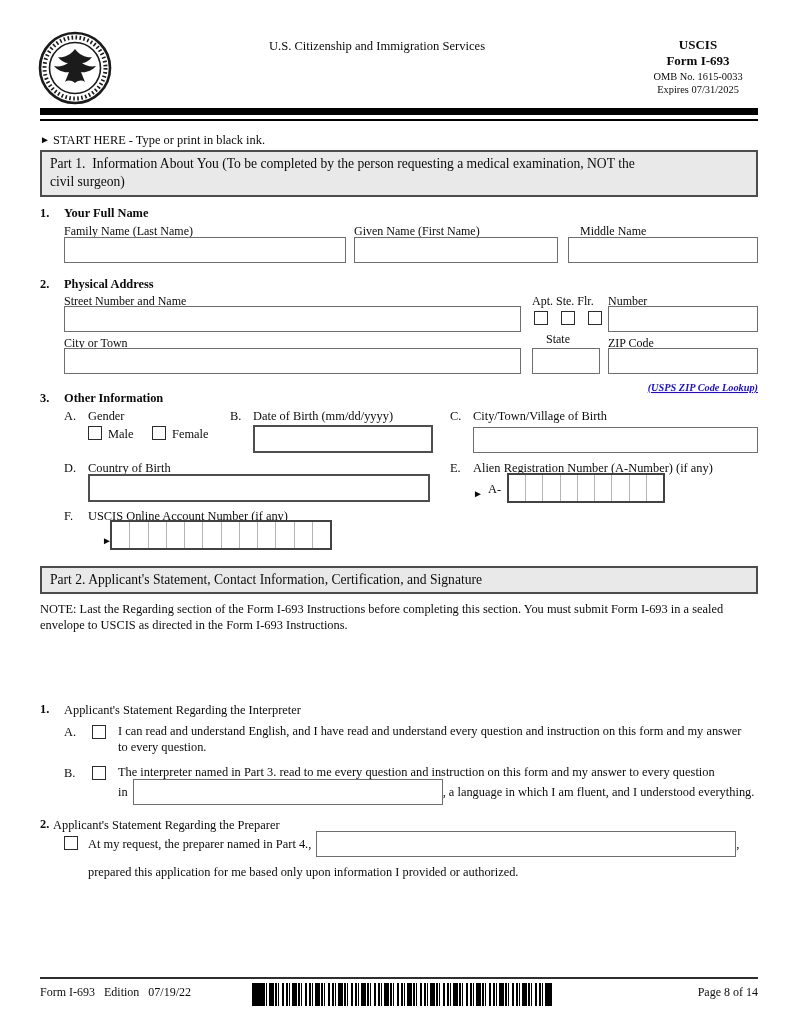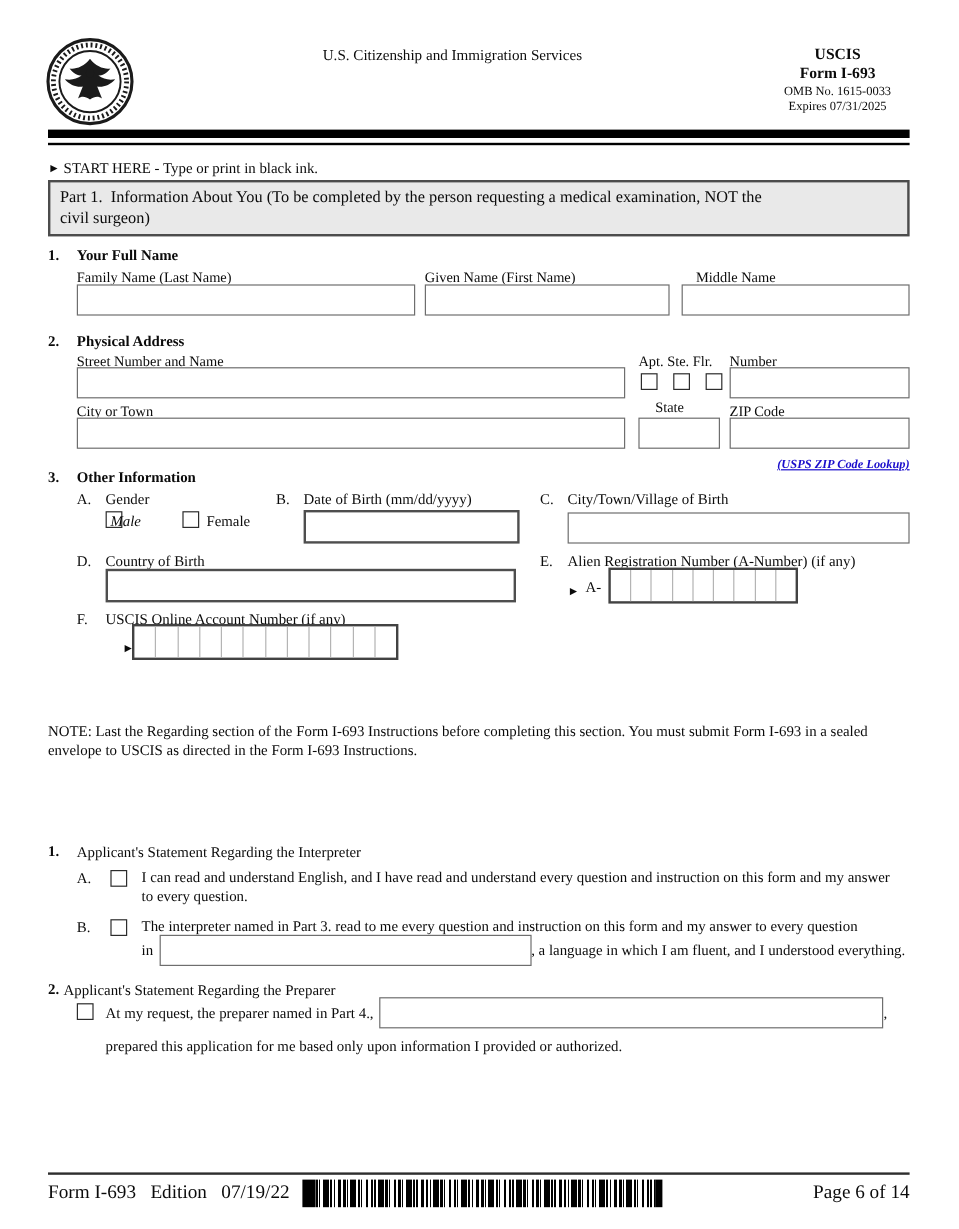--- a/index.html
+++ b/index.html
@@ -36,21 +36,21 @@
   .arrowglyph { font-size:10px; position:relative; top:-1px; }
   .rowflex { display:flex; align-items:center; }
   .barcode { height:23px;
     border-left:11px solid #000; border-right:6px solid #000;
     background:
       repeating-linear-gradient(90deg,
         #000 0 2px, #fff 2px 3px, #000 3px 4px, #fff 4px 6px,
         #000 6px 11px, #fff 11px 12px, #000 12px 14px, #fff 14px 15px,
         #000 15px 16px, #fff 16px 19px, #000 19px 21px, #fff 21px 23px);
   }
-  .footer-small { font-size:16px; }
+  .footer-small { font-size:12px; }
 </style>
 </head>
 <body>
 
 <div id="page">
 
   
   <div class="abs" style="left:38px; top:31px; width:74px; height:74px;">
     <svg width="74" height="74" viewBox="0 0 74 74">
       <circle cx="37" cy="37" r="35" fill="#ffffff" stroke="#1b1b1b" stroke-width="2.6"></circle>
@@ -144,21 +144,21 @@
     <span class="link">(USPS ZIP Code Lookup)</span>
   </div>
 
   
   <span class="abs num" style="left:40px; top:391px;">3.</span>
   <span class="abs num" style="left:64px; top:391px;">Other Information</span>
 
   <span class="abs t b" style="left:64px; top:408px;">A.</span>
   <span class="abs t" style="left:88px; top:408px;">Gender</span>
   <div class="abs cb" style="left:88px; top:426px;"></div>
-  <span class="abs t" style="left:92px; top:426px;font-style:italic;">Male</span>
+  <span class="abs t" style="left:108px; top:426px;">Male</span>
   <div class="abs cb" style="left:152px; top:426px;"></div>
   <span class="abs t" style="left:172px; top:426px;">Female</span>
 
   <span class="abs t b" style="left:230px; top:408px;">B.</span>
   <span class="abs t" style="left:253px; top:408px;">Date of Birth (mm/dd/yyyy)</span>
   <div class="abs" style="left:253px; top:425px; width:180px;">
       <input class="inp dark" value="" style="">
     </div>
 
   <span class="abs t b" style="left:450px; top:408px;">C.</span>
@@ -201,20 +201,21 @@
       <div class="cell"></div>
       <div class="cell"></div>
       <div class="cell"></div>
       <div class="cell"></div>
       <div class="cell"></div>
       <div class="cell"></div>
       <div class="cell"></div>
   </div>
 
   
+  <div class="abs parthdr b" style="left:40px; top:566px; width:718px;">Part 2.  Applicant's Statement, Contact Information, Certification, and Signature</div>
 
   
   <div class="abs t" style="left:40px; top:601px; width:718px;">
     <span class="b">NOTE:</span><span> Last the </span><span class="b">Regarding</span><span> section of the Form I-693 Instructions before completing this section.  You must submit Form I-693 in a sealed envelope to USCIS as directed in the Form I-693 Instructions.</span>
   </div>
 
   
 
   
 
@@ -246,15 +247,15 @@
     <span class="t nowrap"><span>At my request, the preparer named in </span><span class="b">Part 4.,</span></span>
     <input class="inp" style="width: 420px; margin-left: 5px;" value="">
     <span class="t">,</span>
   </div>
   <div class="abs t" style="left:88px; top:864px; width:660px;">prepared this application for me based only upon information I provided or authorized.</div>
 
   
   <div class="abs hline" style="left:40px; top:977px; width:718px;"></div>
   <span class="abs footer-small ws" style="left:40px; top:985px;">Form I-693   Edition   07/19/22</span>
   <div class="abs barcode" style="left:252px; top:983px; width:300px;"></div>
-  <div class="abs footer-small right" style="left:600px; top:985px; width:158px;">Page 6 of 14</div>
+  <div class="abs footer-small right" style="left:600px; top:985px; width:158px;">Page 8 of 14</div>
 
 </div>
 
 </body></html>

